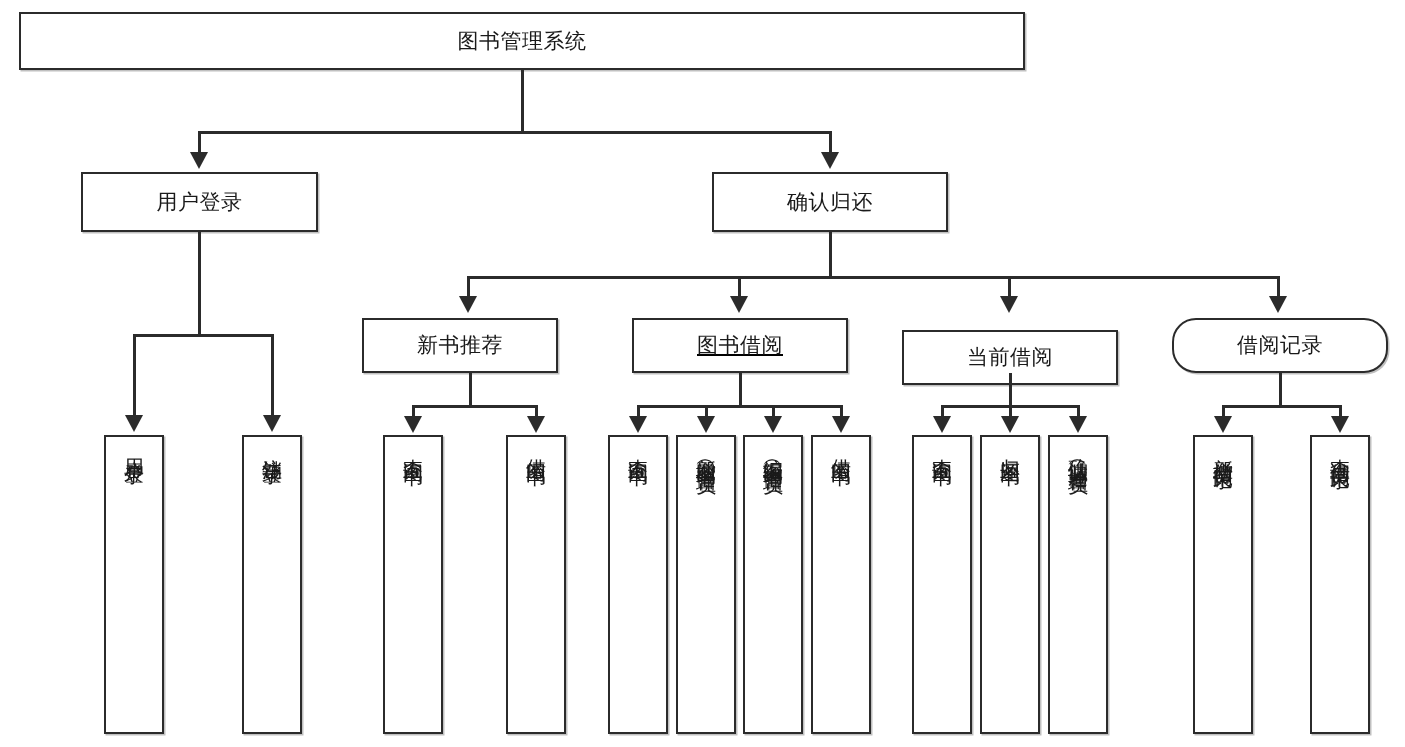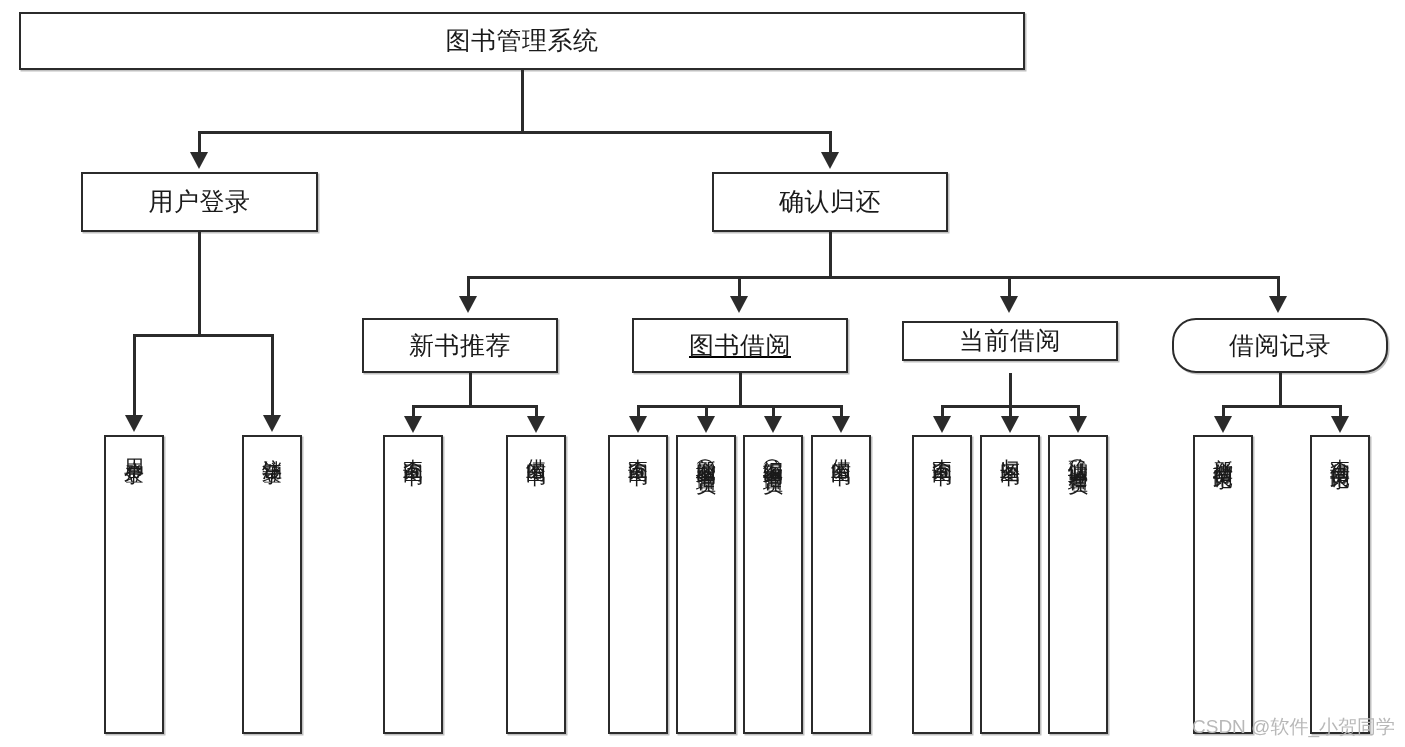--- a/index.html
+++ b/index.html
@@ -24,21 +24,21 @@
     box-sizing: border-box;
     background: #ffffff;
     border: 2px solid #2b2b2b;
     box-shadow: 1.5px 1.5px 0 0 rgba(140,140,140,0.55);
     display: flex;
     align-items: center;
     justify-content: center;
   }
   .node .label {
     color: #1a1a1a;
-    font-size: 25px;
+    font-size: 21px;
     line-height: 1.25;
     letter-spacing: 0.5px;
     white-space: nowrap;
     text-align: center;
   }
 
   
   .node.h .label { writing-mode: horizontal-tb; }
 
   
@@ -126,21 +126,21 @@
   <div class="arrow" style="left:1000px; top:296px;"></div>
   <div class="vline" style="left:1277px; top:276px; height:23px;"></div>
   <div class="arrow" style="left:1269px; top:296px;"></div>
 
   <div class="node h" style="left:362px; top:318px; width:196px; height:55px;">
     <span class="label">新书推荐</span>
   </div>
   <div class="node h" style="left:632px; top:318px; width:216px; height:55px;text-decoration:underline;">
     <span class="label">图书借阅</span>
   </div>
-  <div class="node h" style="left:902px; top:321px; width:216px; height:40px;align-items:center;">
+  <div class="node h" style="left:902px; top:330px; width:216px; height:55px;align-items:center;">
     <span class="label">当前借阅</span>
   </div>
   <div class="node h" style="left:1172px; top:318px; width:216px; height:55px;border-radius:24px;">
     <span class="label">借阅记录</span>
   </div>
 
   <div class="vline" style="left:469px; top:373px; height:34px;"></div>
   <div class="hline" style="left:412px; top:405px; width:126px;"></div>
   <div class="vline" style="left:412px; top:405px; height:14px;"></div>
   <div class="arrow" style="left:404px; top:416px;"></div>
@@ -211,15 +211,14 @@
     <span class="label">确认归还（管理员）</span>
   </div>
 
   <div class="node v" style="left:1193px; top:435px; width:60px; height:299px;">
     <span class="label">新增借阅记录</span>
   </div>
   <div class="node v" style="left:1310px; top:435px; width:60px; height:299px;">
     <span class="label">查询借阅记录</span>
   </div>
 
-  <div id="watermark" style="left:1192px; top:714px;">CSDN @软件_小贺同学</div>
 
 </div>
 
 </body></html>

